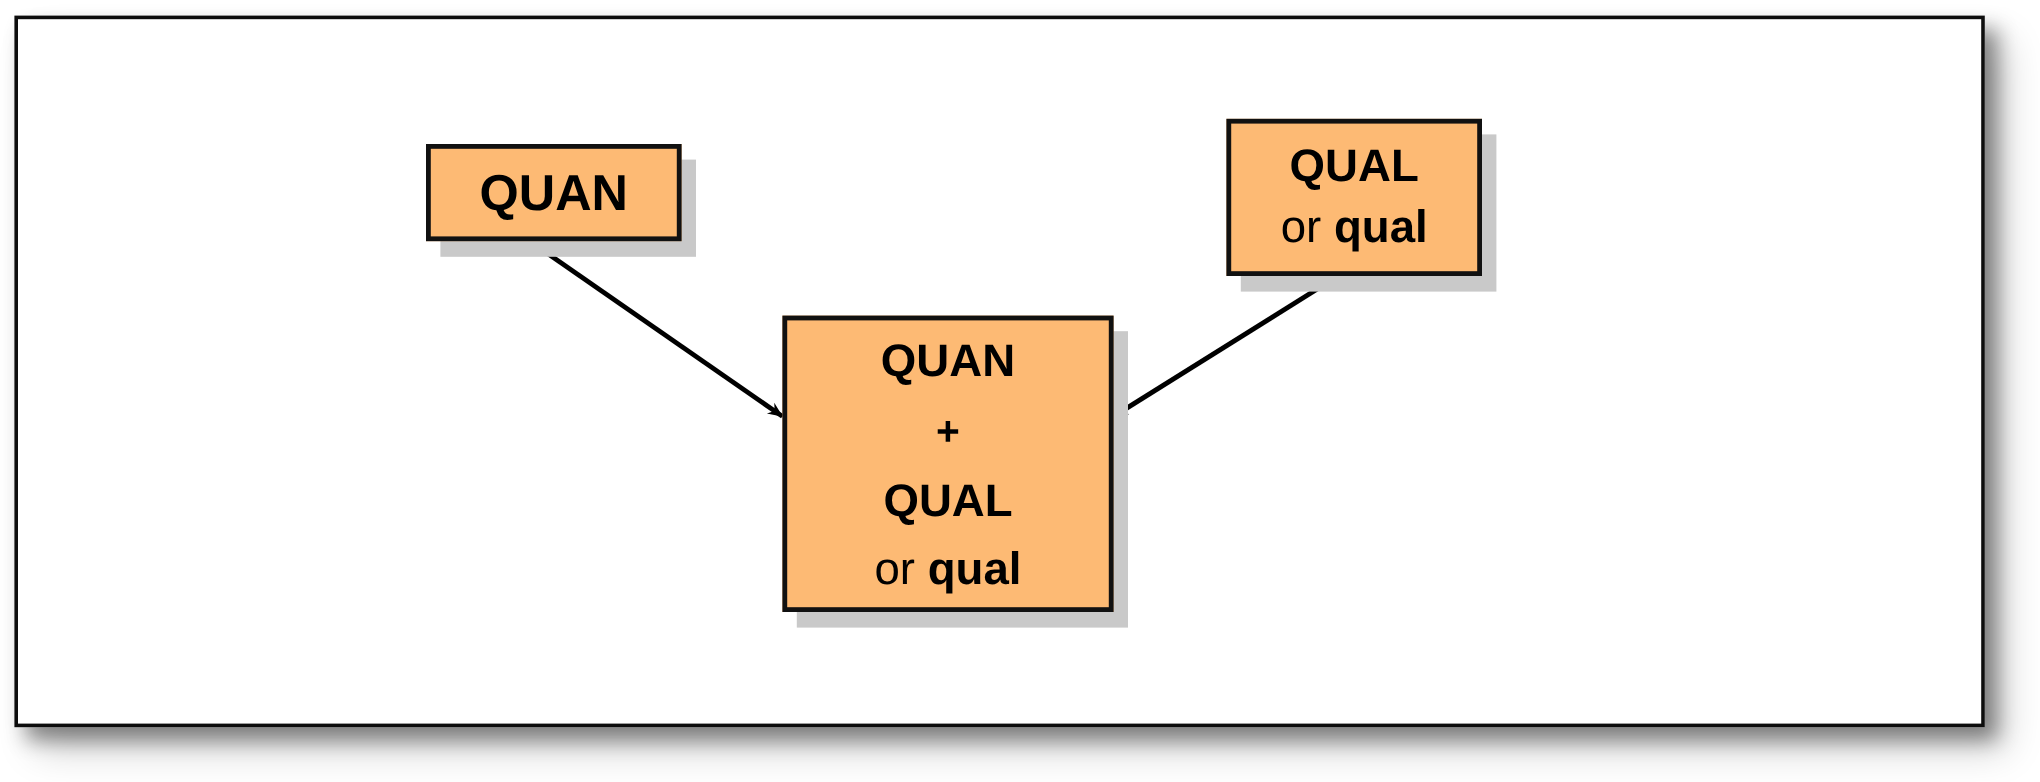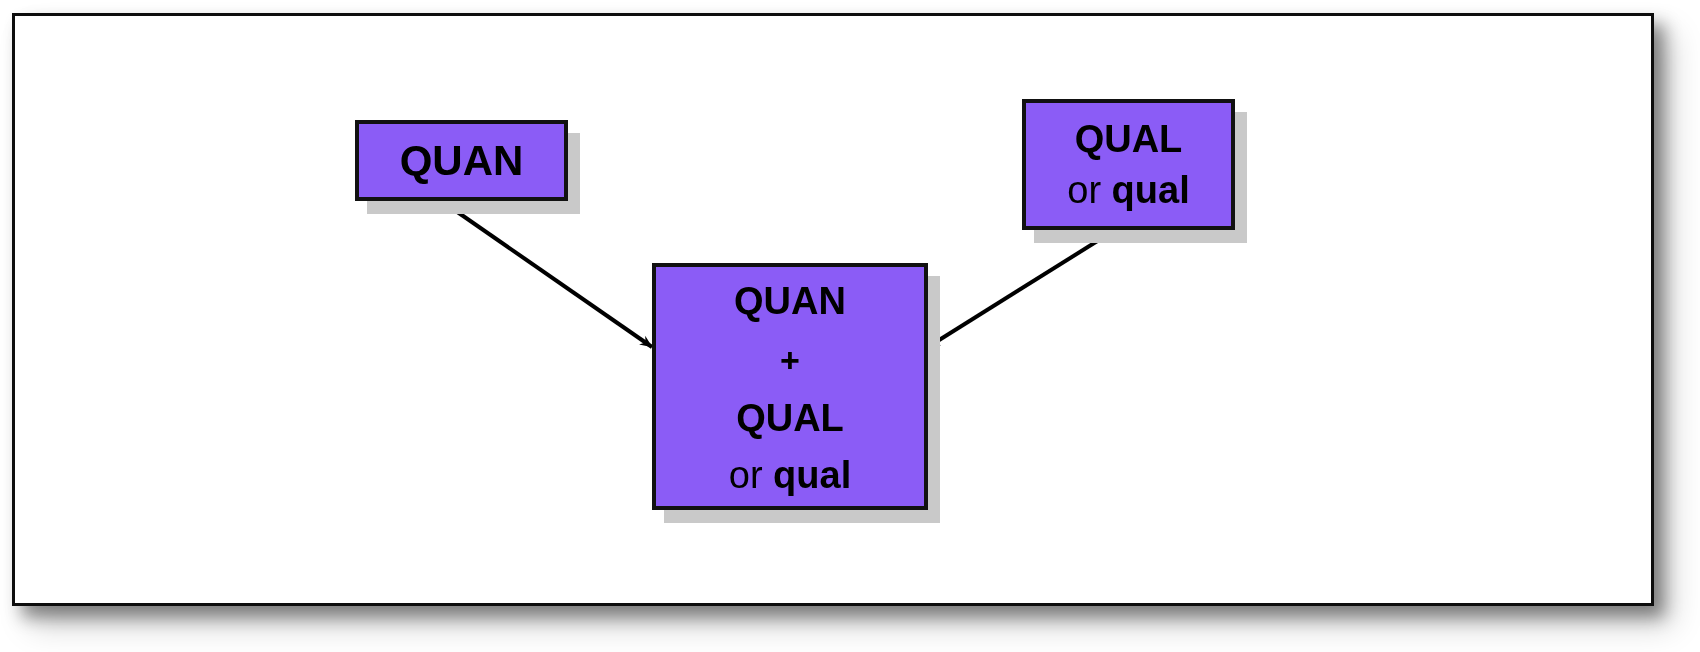--- a/index.html
+++ b/index.html
@@ -52,21 +52,21 @@
     top: 0;
     width: 1642px;
     height: 593px;
     pointer-events: none;
   }
 
   
   .node-box {
     position: absolute;
     box-sizing: border-box;
-    background: #8b5cf6;
+    background: #fdba74;
     border: 4px solid #111111;
     display: flex;
     flex-direction: column;
     align-items: center;
     justify-content: center;
     text-align: right;
     color: #000000;
     line-height: 1.18;
   }
   .node-shadow {

